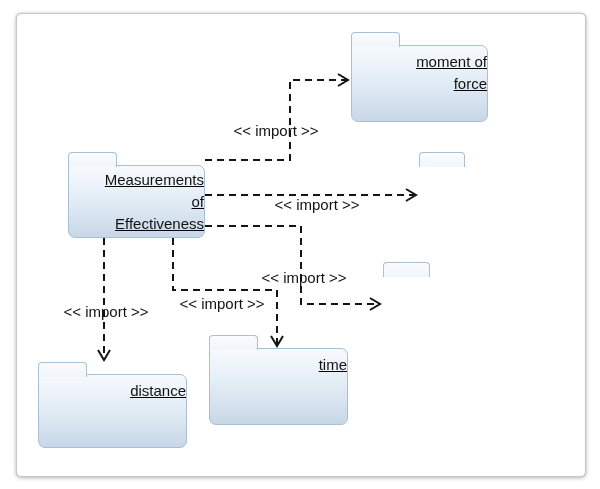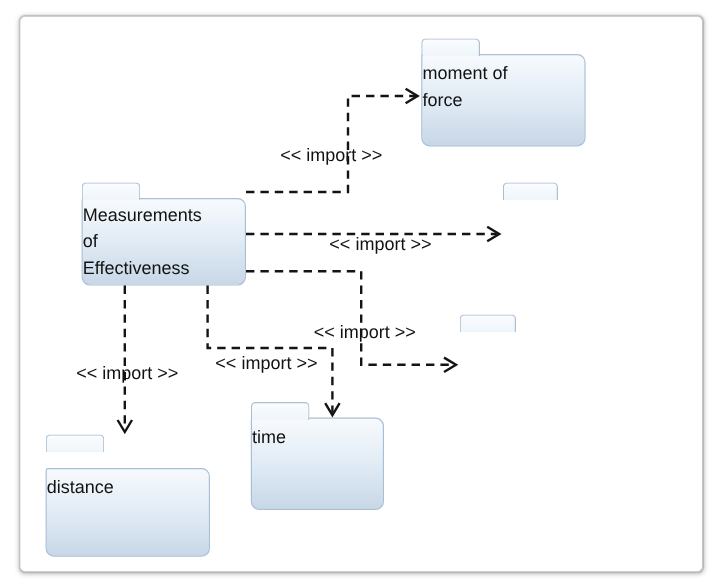--- a/index.html
+++ b/index.html
@@ -22,21 +22,22 @@
     border-radius:4px 4px 0 0;
     z-index:2;
   }
   .pkg-body{
     position:absolute;left:0;
     background:linear-gradient(180deg,#f7fafd 0%,#e3edf6 45%,#c8d7e7 100%);
     border:1px solid #a9bfd4;
     border-radius:2px 7px 7px 7px;
     box-sizing:border-box;
     z-index:1;
-    text-align:left;
+    text-align:right;
+    text-decoration:underline;
   }
   .pkg-label{
     display:block;
     white-space:pre-line;
     font-size:15px;line-height:22px;color:#121212;
     padding-top:5px;
   }
   .edge-label{
     position:absolute;transform:translate(-50%,-50%);
     font-size:15px;color:#121212;white-space:nowrap;
@@ -105,23 +106,23 @@
 <div class="pkg" style="left:419px;top:152px;width:136px;height:86px">
   <div class="pkg-tab" style="width:44px"></div>
 </div>
 
 <div class="pkg" style="left:383px;top:262px;width:137px;height:88px">
   <div class="pkg-tab" style="width:45px"></div>
 </div>
 
 <div class="pkg" style="left:209px;top:335px;width:139px;height:90px">
   <div class="pkg-tab" style="width:47px"></div>
-  <div class="pkg-body" style="top:13px;width:111px;height:77px">
+  <div class="pkg-body" style="top:13px;width:139px;height:77px">
     <span class="pkg-label">time</span>
   </div>
 </div>
 
 <div class="pkg" style="left:38px;top:362px;width:137px;height:86px">
   <div class="pkg-tab" style="width:47px"></div>
-  <div class="pkg-body" style="top:28px;width:137px;height:74px">
+  <div class="pkg-body" style="top:12px;width:149px;height:74px">
     <span class="pkg-label">distance</span>
   </div>
 </div>
 
 </body></html>

